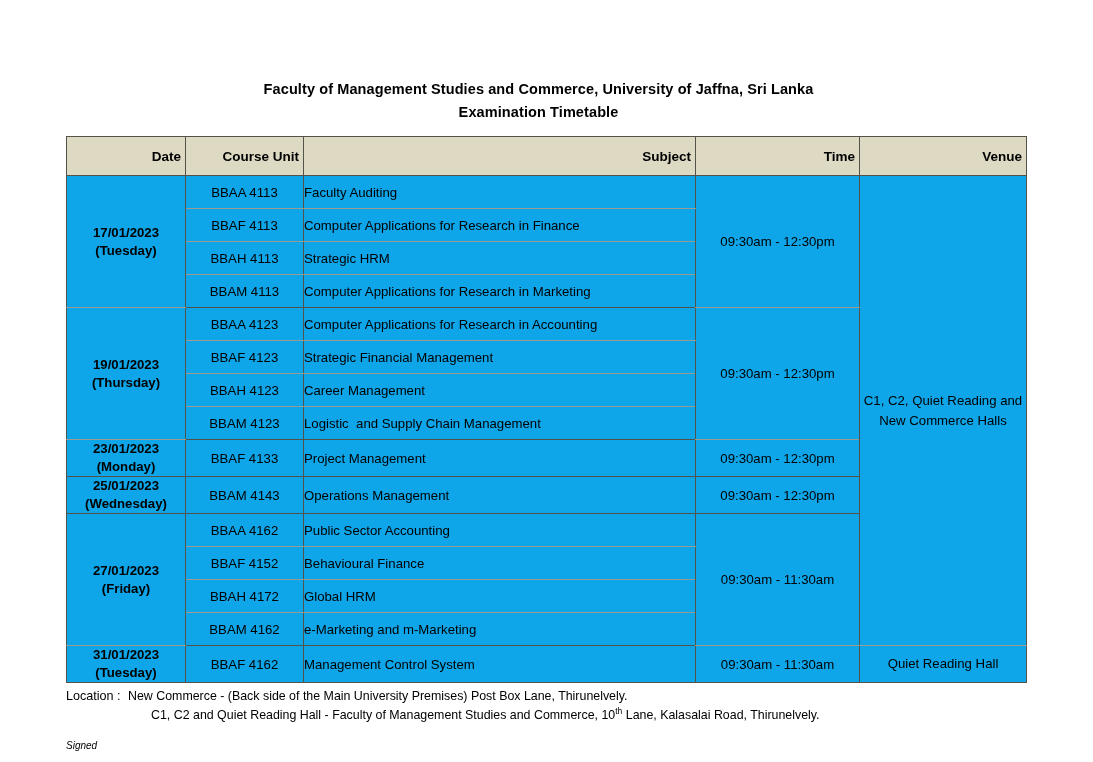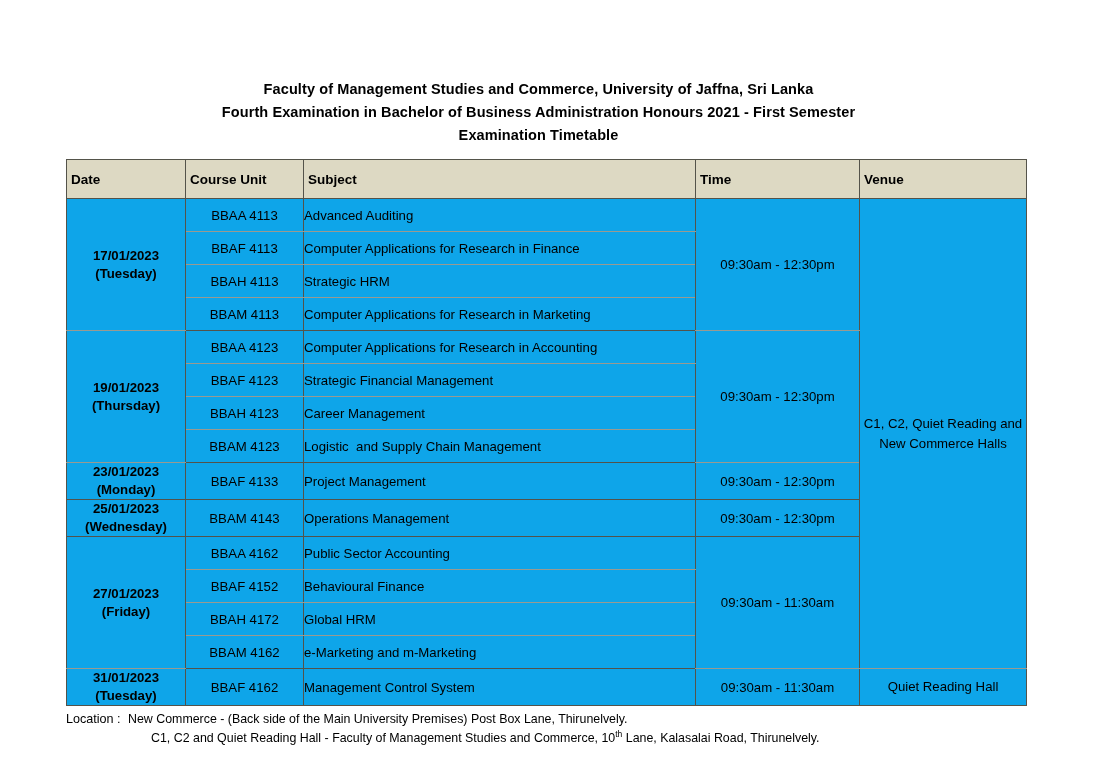--- a/index.html
+++ b/index.html
@@ -52,21 +52,21 @@
   table.tt col.c-subject { width: 392px; }
   table.tt col.c-time    { width: 164px; }
   table.tt col.c-venue   { width: 167px; }
 
   table.tt th {
     background: #ddd9c3;
     border: 1.5px solid #54534a;
     font-size: 13.5px;
     font-weight: bold;
     height: 38px;
-    text-align: left;
+    text-align: right;
     vertical-align: middle;
     padding: 0 4px;
   }
 
   table.tt td {
     border-left: 1.5px solid #54534a;
     border-right: 1.5px solid #54534a;
     border-top: 0.8px solid #9a9a90;
     border-bottom: 0.8px solid #9a9a90;
     font-size: 13.2px;
@@ -152,21 +152,20 @@
     font-size: 13.2px;
   }
 </style>
 </head>
 <body>
 
 <div class="page">
 
   <div class="title-block">
     <div class="title-line">Faculty of Management Studies and Commerce, University of Jaffna, Sri Lanka</div>
-    <div class="title-line">Fourth Examination in Bachelor of Business Administration Honours 2021 - First Semester</div>
     <div class="title-line">Examination Timetable</div>
   </div>
 
   <div class="table-wrap">
     <table class="tt">
       <colgroup>
         <col class="c-date">
         <col class="c-course">
         <col class="c-subject">
         <col class="c-time">
@@ -181,21 +180,21 @@
           <th>Venue</th>
         </tr>
       </thead>
       <tbody id="tt-body">
           <tr class="group-start">
             <td class="date-cell" rowspan="4">
               <div>17/01/2023</div>
               <div>(Tuesday)</div>
             </td>
             <td class="course-cell">BBAA 4113</td>
-            <td class="subject-cell">Advanced Auditing</td>
+            <td class="subject-cell">Faculty Auditing</td>
             <td class="time-cell" rowspan="4">09:30am - 12:30pm</td>
             <td class="venue-cell" rowspan="14">C1, C2, Quiet Reading and New Commerce Halls</td>
           </tr>
           <tr>
             <td class="course-cell">BBAF 4113</td>
             <td class="subject-cell">Computer Applications for Research in Finance</td>
           </tr>
           <tr>
             <td class="course-cell">BBAH 4113</td>
             <td class="subject-cell">Strategic HRM</td>

